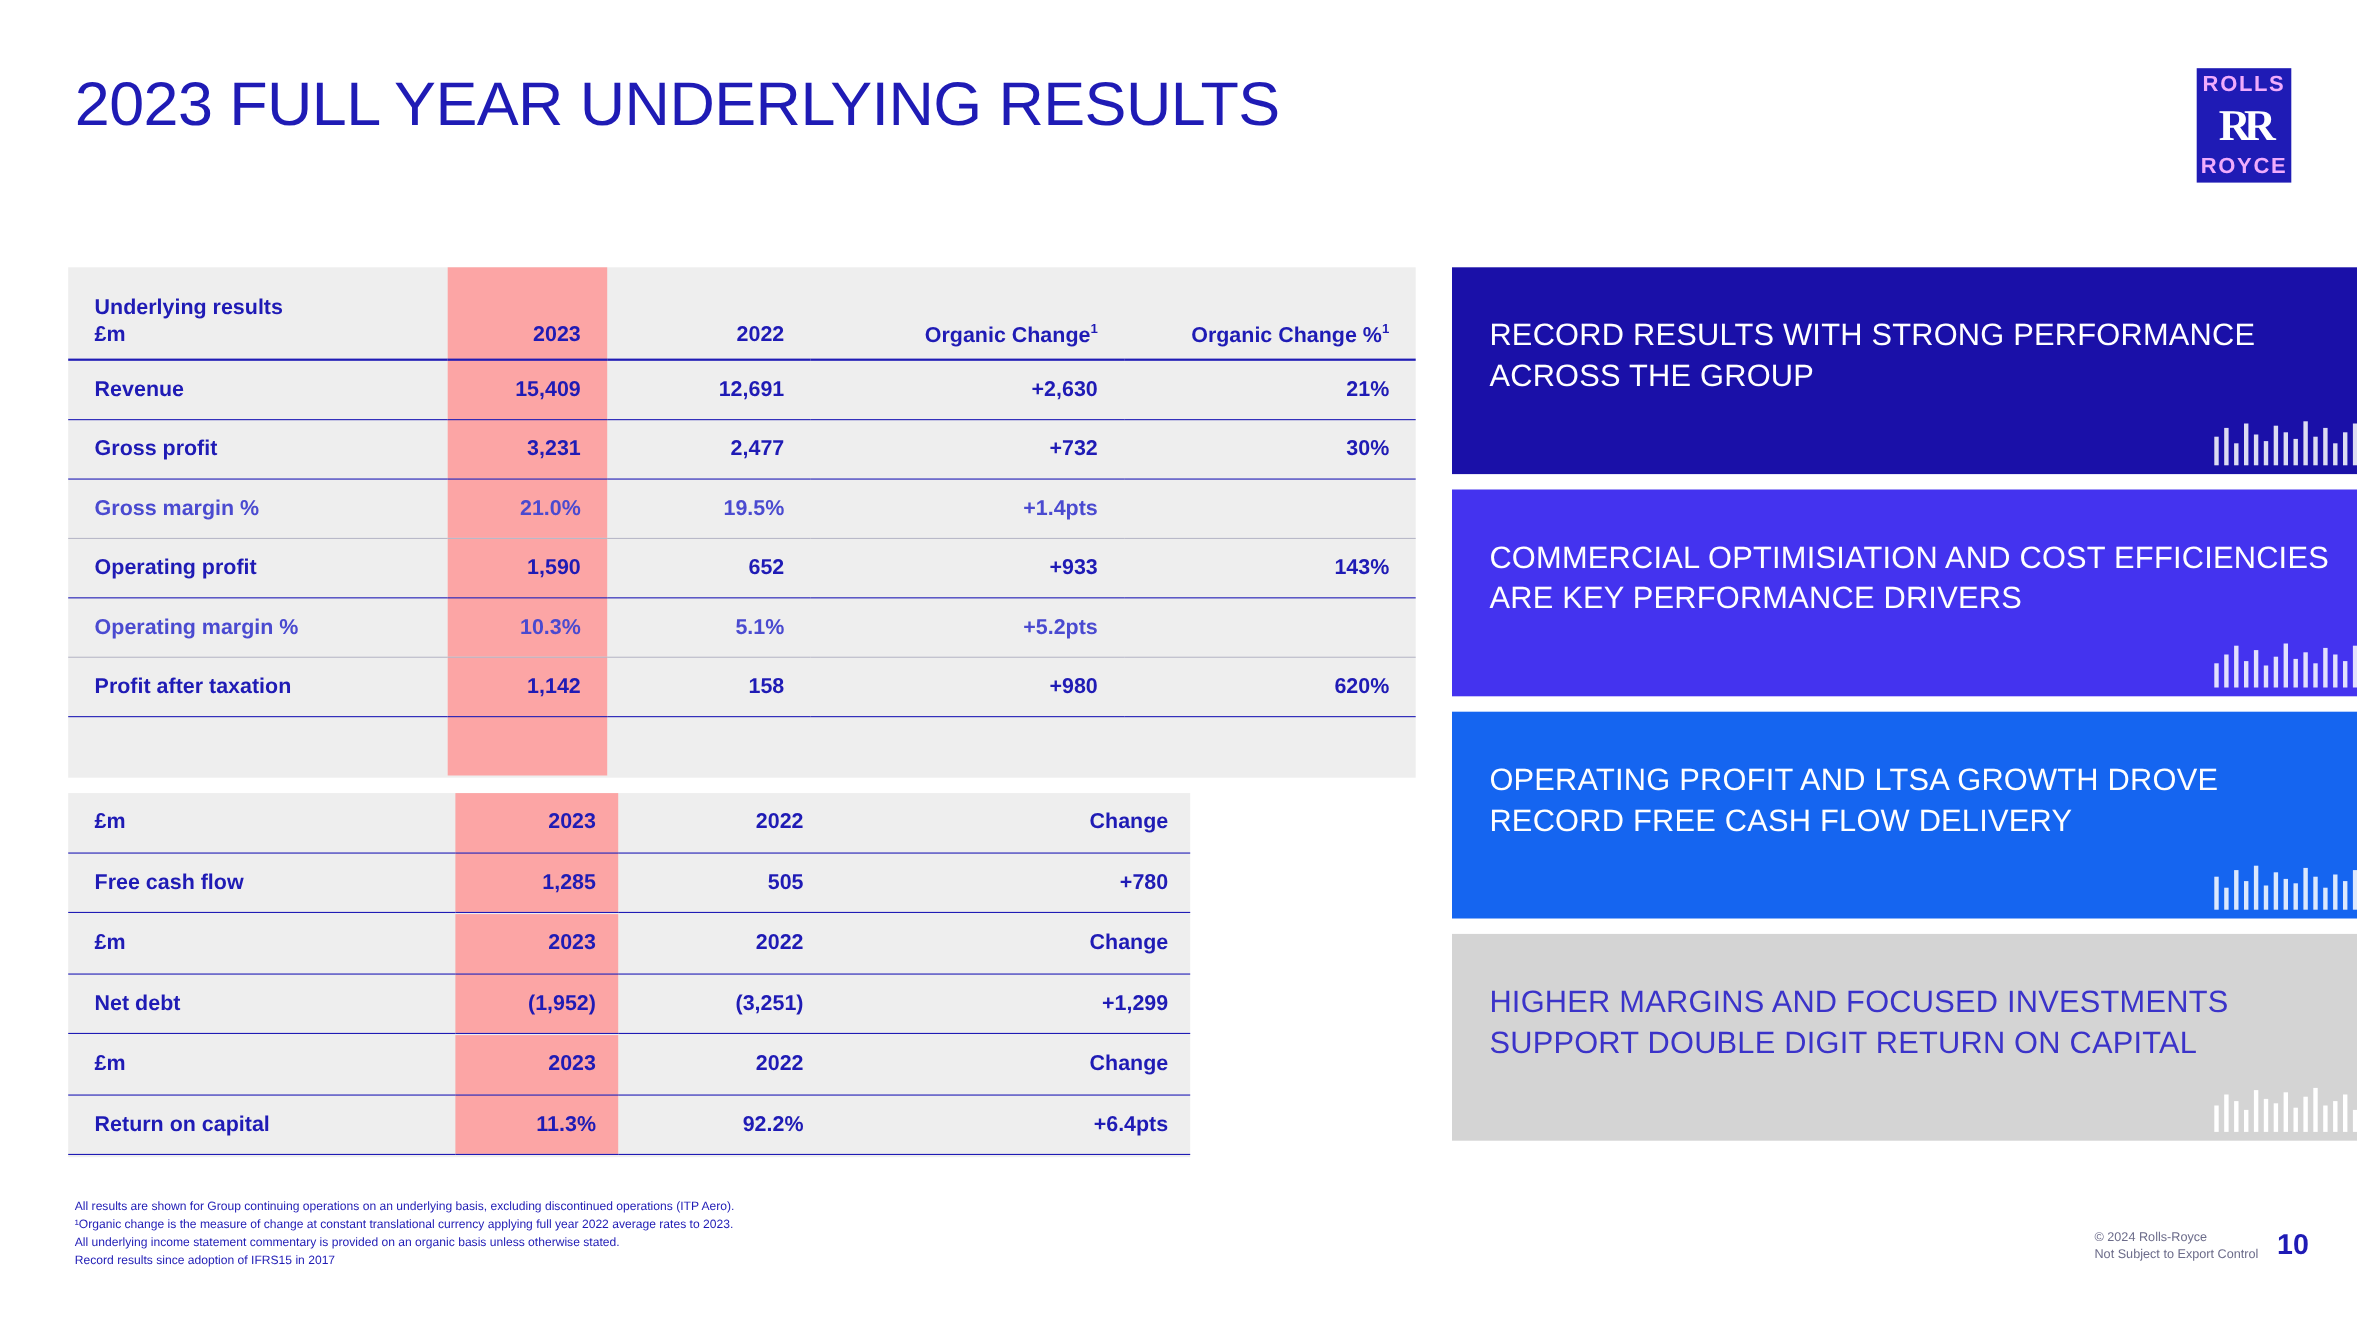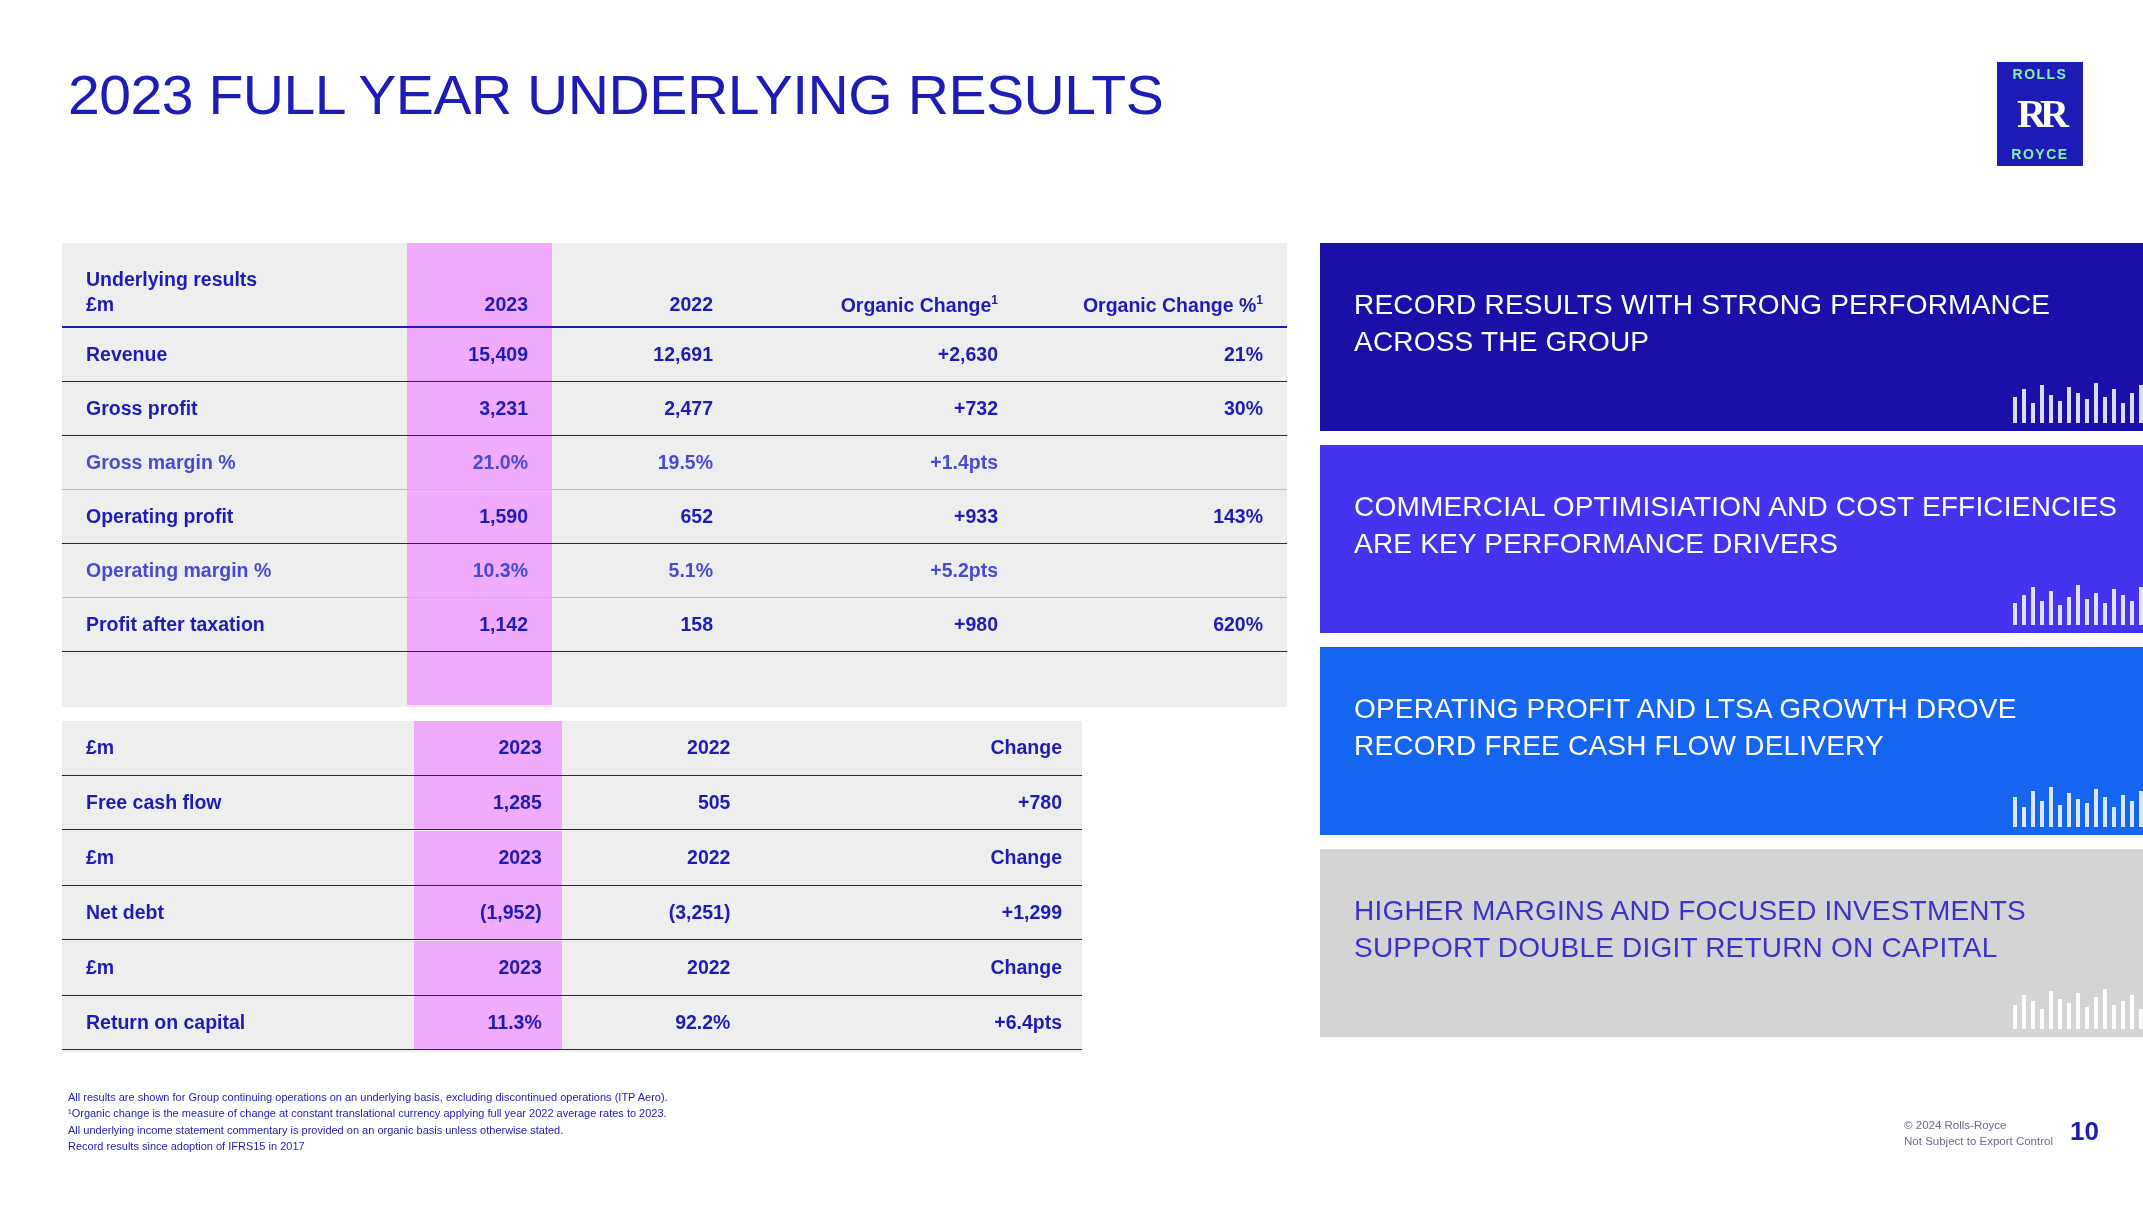--- a/index.html
+++ b/index.html
@@ -39,22 +39,22 @@
     width: 86px;
     height: 104px;
     background: #1f1bb5;
     display: flex;
     flex-direction: column;
     align-items: center;
     justify-content: space-between;
     padding: 5px 0 5px 0;
   }
   .logo .lg-top, .logo .lg-bot {
-    color: #86efac;
-    font-size: 14px;
+    color: #f0abfc;
+    font-size: 20px;
     font-weight: 700;
     letter-spacing: 1.5px;
     line-height: 1;
   }
   .logo .lg-rr {
     color: #ffffff;
     font-size: 40px;
     font-weight: 700;
     letter-spacing: -6px;
     line-height: 1;
@@ -62,21 +62,21 @@
   }
 
   
   .tbl-wrap { position: absolute; }
 
   
   #main-table-wrap {
     left: 62px; top: 243px; width: 1225px; height: 464px;
     background: #eeeeee;
   }
-  .col-highlight { background: #f0abfc; }
+  .col-highlight { background: #fca5a5; }
 
   .main-tbl { width: 100%; table-layout: fixed; border-collapse: collapse; }
   .main-tbl col.c1 { width: 345px; }
   .main-tbl col.c2 { width: 145px; }
   .main-tbl col.c3 { width: 185px; }
   .main-tbl col.c4 { width: 285px; }
   .main-tbl col.c5 { width: 265px; }
 
   .main-tbl td { height: 54px; font-size: 19.5px; color: #1f1bb5; margin-left: 32px; }
   .main-tbl td.lbl { padding-left: 24px; text-align: left; font-weight: 700; }

